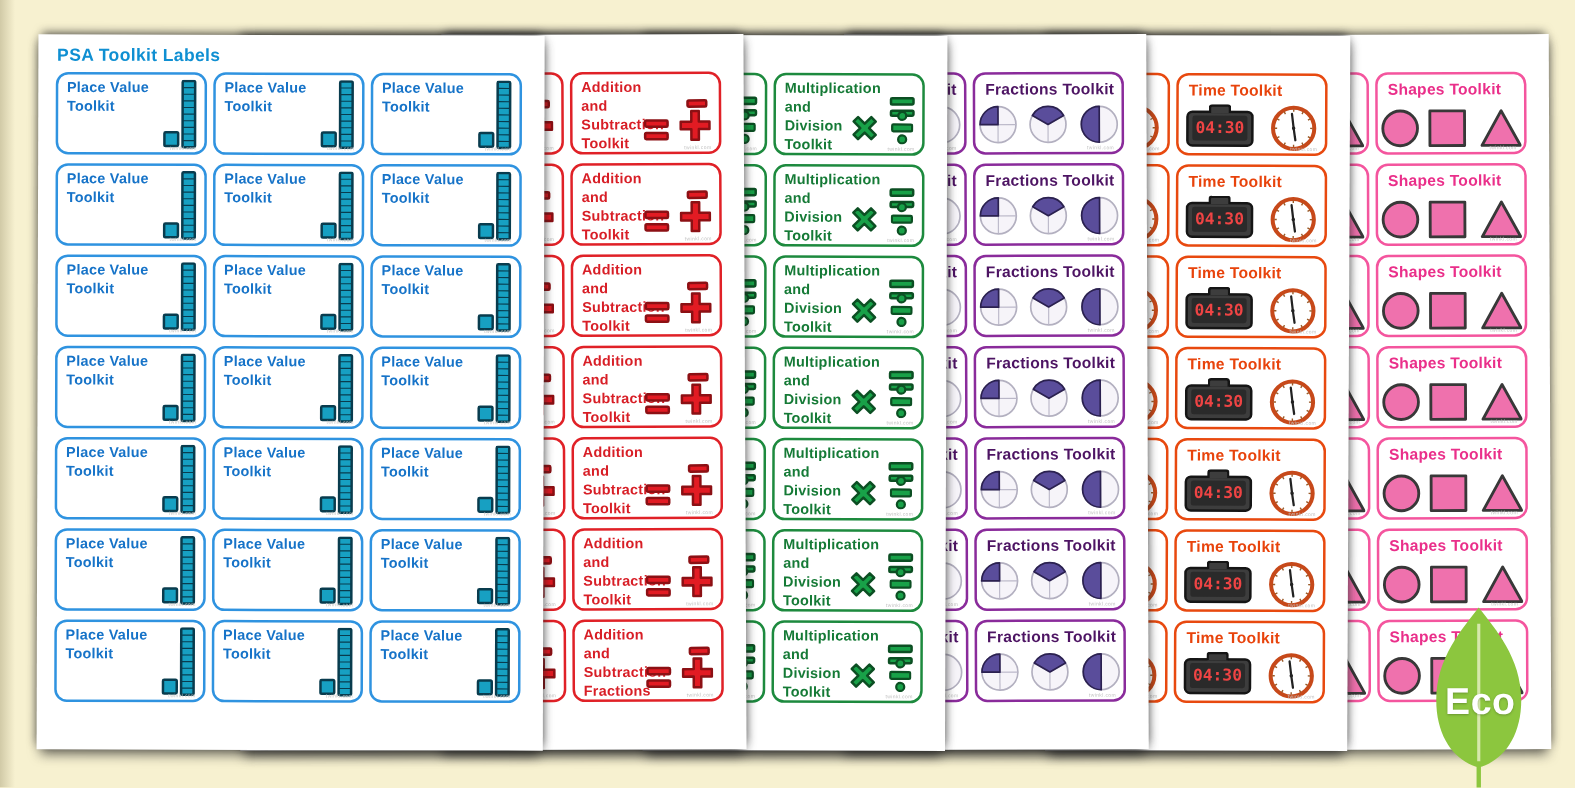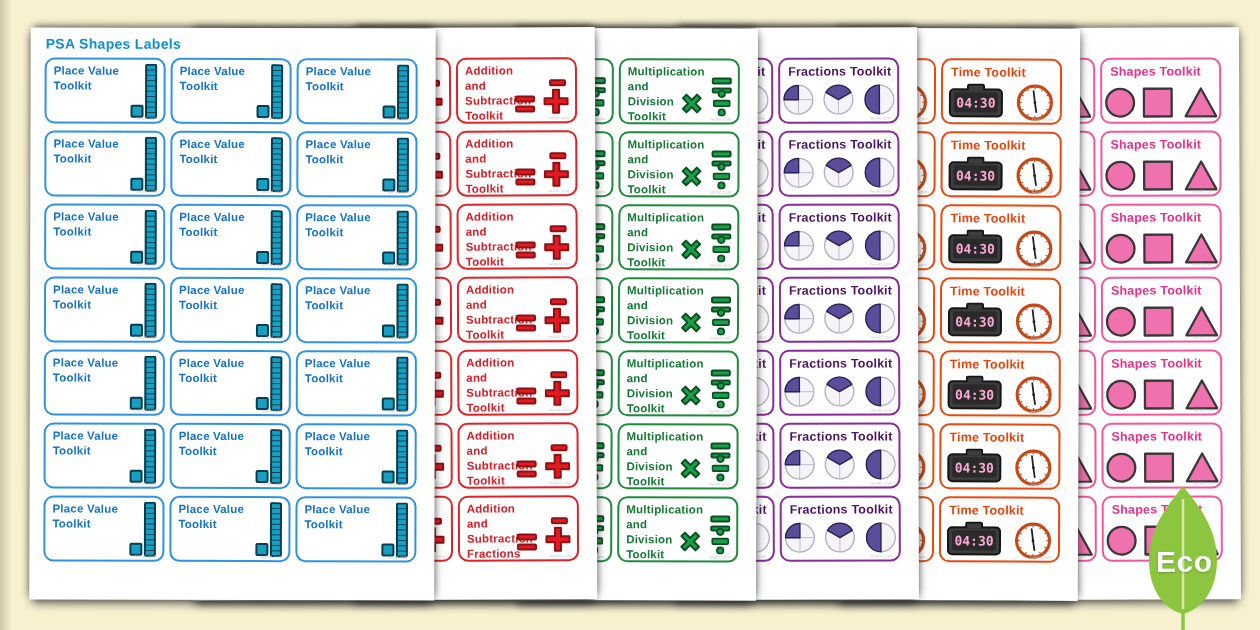--- a/index.html
+++ b/index.html
@@ -52,37 +52,37 @@
   .pvicon{position:absolute;top:4px;right:5px;}
   
   .dclock{position:relative;width:54px;height:29px;background:#3d3d3d;
     border:2px solid #151515;border-radius:5px;display:flex;align-items:center;
     justify-content:center;box-sizing:border-box;}
   .dclock::before{content:"";position:absolute;top:-7px;left:50%;
     transform:translateX(-50%);width:14px;height:5px;background:#3d3d3d;
     border:2px solid #151515;border-bottom:none;border-radius:3px 3px 0 0;}
   .dscreen{background:#2a2a2a;padding:1px 2px;border-radius:2px;}
   .ddigits{font-family:"DejaVu Sans Mono",monospace;font-weight:700;
-    font-size:13px;color:#f9a8d4;line-height:1;}
+    font-size:13px;color:#ef4444;line-height:1;}
   
   .badge{position:absolute;left:963px;top:483px;width:300px;height:150px;z-index:100;}
   .badge-bar{position:absolute;left:2px;top:54px;width:280px;height:59px;
     border-radius:9px;box-shadow:0 3px 5px rgba(0,0,0,.28);}
   .badge-text{color:#fff;font-weight:700;font-size:32px;line-height:59px;
     padding-left:20px;letter-spacing:1px;}
   .badge-leaf{position:absolute;left:170px;top:0;}
   .badge-eco{position:absolute;left:193px;top:62px;color:#fff;font-weight:700;
     font-size:30px;letter-spacing:.5px;text-shadow:0 1px 2px rgba(0,0,0,.25);}
 </style>
 </head>
 <body style="background: rgb(247, 241, 208);">
 
 <main id="canvas">
     <div class="page" style="left: 30px; top: 28px; z-index: 60; transform: rotate(0.15deg); --bc: #2f93e0; --tc: #1673c8; --ic: #17a0c2; --io: #093c4e;">
-      <div class="sheet-title" style="color: rgb(15, 143, 210);">PSA Shapes Labels</div>
+      <div class="sheet-title" style="color: rgb(15, 143, 210);">PSA Toolkit Labels</div>
       <div class="grid">
         <div class="label">
           <div class="lines pv">
             <div>Place Value</div>
             <div>Toolkit</div>
           </div>
           <span class="pvicon">
       <svg width="30" height="56" viewBox="0 0 30 56">
         <rect x="17.5" y="1" width="10" height="53" rx="1" fill="#17a0c2" stroke="#093c4e" stroke-width="2"></rect>
               <line x1="17.5" y1="6.3" x2="27.5" y2="6.3" stroke="#093c4e" stroke-width="0.9"></line>

